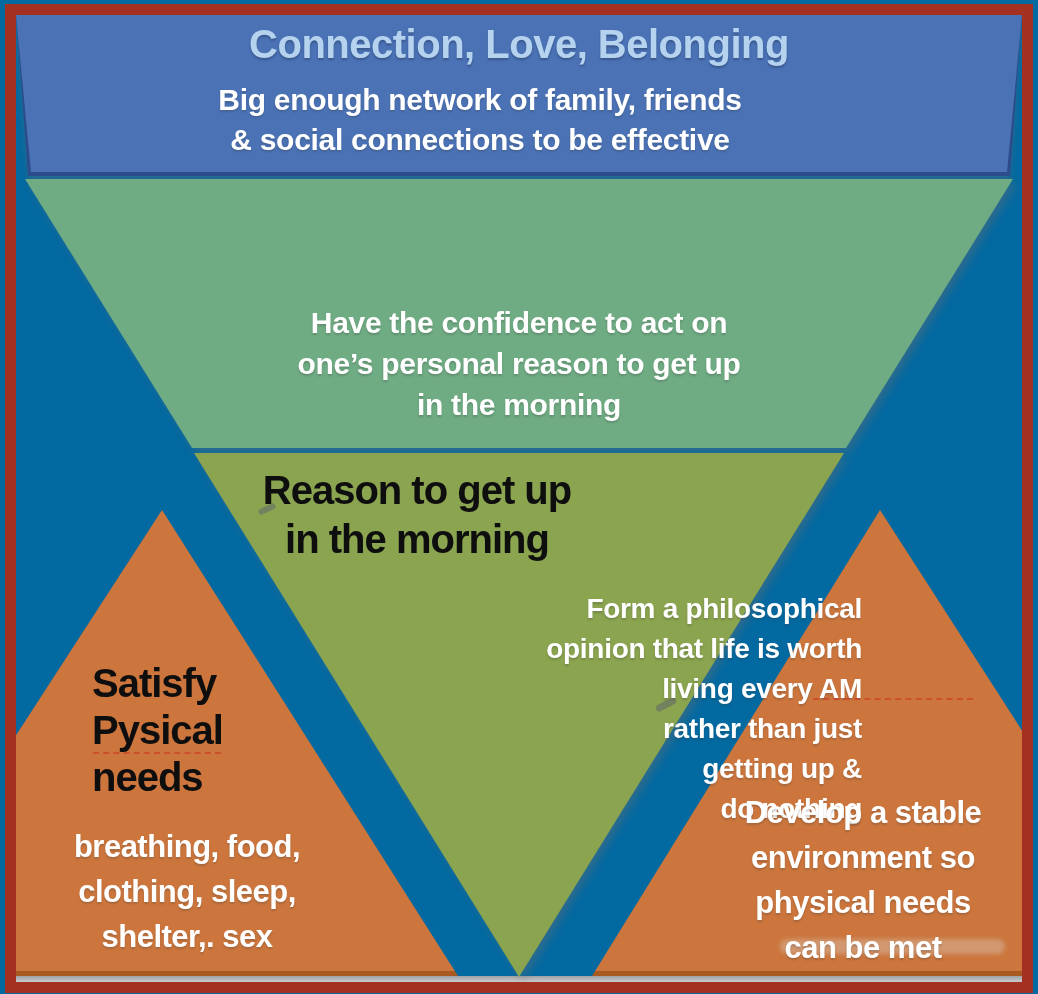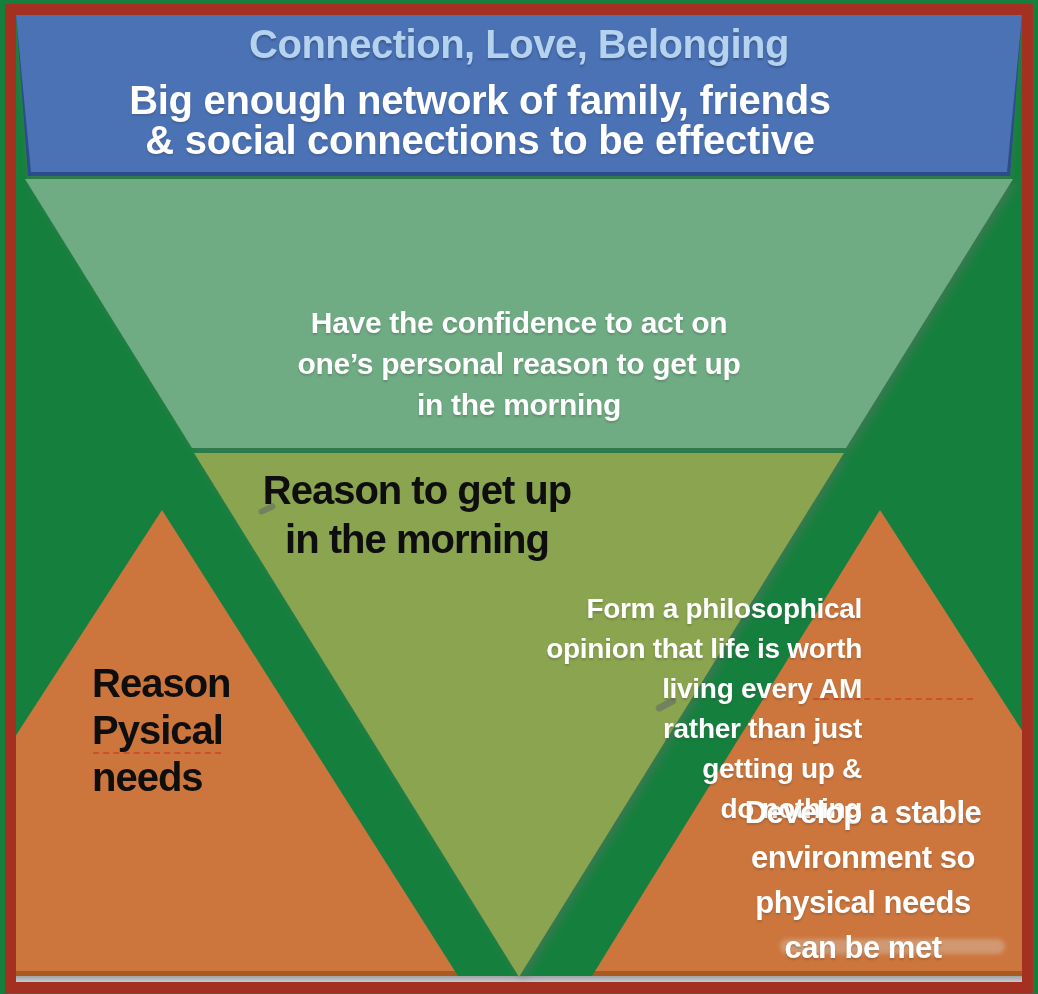--- a/index.html
+++ b/index.html
@@ -1,16 +1,16 @@
 <!DOCTYPE html>
 <html style="--frame-border: #a33021; --background: #fffefe; --band-blue: #4a72b5; --band-blue-edge: #2c4c8c; --band-title-blue: #b5d2ee; --sage-green: #6fac83; --olive-green: #8aa44f; --orange: #cc763d; --orange-base-edge: #a85a20; --base-shadow-gray: #9fa3a6; --title-black: #0e0e0e; --body-white: #ffffff;"><head>
 <meta charset="utf-8">
 <style>
   html,body{margin:0;padding:0;background:#ffffff;}
-  #page{position:relative;width:1038px;height:994px;background:#15803d;overflow:hidden;
+  #page{position:relative;width:1038px;height:994px;background:#0369a1;overflow:hidden;
         font-family:"Liberation Sans",sans-serif;font-weight:700;}
   .abs{position:absolute;}
 
   
   .frame{left:5px;top:4px;width:1028px;height:989px;box-sizing:border-box;
          border:11px solid var(--frame-border,#a33021);z-index:30;pointer-events:none;}
 
   
   .graybar{left:16px;top:976px;width:1006px;height:7px;z-index:1;
            background:linear-gradient(180deg,var(--base-shadow-gray,#9fa3a6),#cfd2d4);}
@@ -42,21 +42,21 @@
              background:linear-gradient(180deg,var(--orange,#cc763d) 0px,var(--orange,#cc763d) 461px,
                         var(--orange-base-edge,#a85a20) 461px,var(--orange-base-edge,#a85a20) 466px);}
 
   
   .t{position:absolute;z-index:10;white-space:pre-line;text-align:center;}
   .blackt{color:var(--title-black,#0e0e0e);}
   .whitet{color:var(--body-white,#ffffff);text-shadow:0 2px 2px rgba(60,60,60,.25);}
 
   .conn-title{left:16px;top:22px;width:1006px;font-size:40px;letter-spacing:-.5px;
               color:var(--band-title-blue,#b5d2ee);text-shadow:0 2px 2px rgba(30,40,70,.35);}
-  .conn-body{left:16px;top:80px;width:928px;font-size:40px;line-height:40px;letter-spacing:-.3px;}
+  .conn-body{left:16px;top:80px;width:928px;font-size:30px;line-height:40px;letter-spacing:-.3px;}
   .will-title{left:16px;top:234px;width:1006px;font-size:44px;letter-spacing:-1px;}
   .will-body{left:16px;top:302px;width:1006px;font-size:30px;line-height:41px;letter-spacing:-.3px;}
   .reason-title{left:16px;top:466px;width:802px;font-size:40px;line-height:49px;letter-spacing:-1px;}
   .reason-body{left:16px;top:589px;width:846px;font-size:28px;line-height:40px;letter-spacing:-.3px;text-align:right;}
   .phys-title{left:92px;top:660px;width:330px;font-size:40px;line-height:47px;letter-spacing:-1px;text-align:left;}
   .phys-body{left:37px;top:824px;width:300px;font-size:31px;line-height:45px;letter-spacing:-.5px;}
   .safe-title{left:760px;top:655px;width:260px;font-size:40px;line-height:46px;letter-spacing:-1px;}
   .safe-body{left:713px;top:790px;width:300px;font-size:31px;line-height:45px;letter-spacing:-.5px;}
 
   
@@ -99,23 +99,26 @@
 
   <div class="t reason-title blackt">Reason to get up
 in the morning</div>
   <div class="t reason-body whitet">Form a philosophical
 opinion that life is worth
 living every AM
 rather than just
 getting up &amp;
 do nothing</div>
 
-  <div class="t phys-title blackt">Reason
+  <div class="t phys-title blackt">Satisfy
 Pysical
 needs</div>
+  <div class="t phys-body whitet">breathing, food,
+clothing, sleep,
+shelter,. sex</div>
 
   <div class="t safe-body whitet">Develop a stable
 environment so
 physical needs
 can be met</div>
 
   <div class="spellline sp-phys"></div>
   <div class="spellline sp-safe"></div>
   <div class="smudge smudge-erased"></div>
   <div class="mark mark-a"></div>

